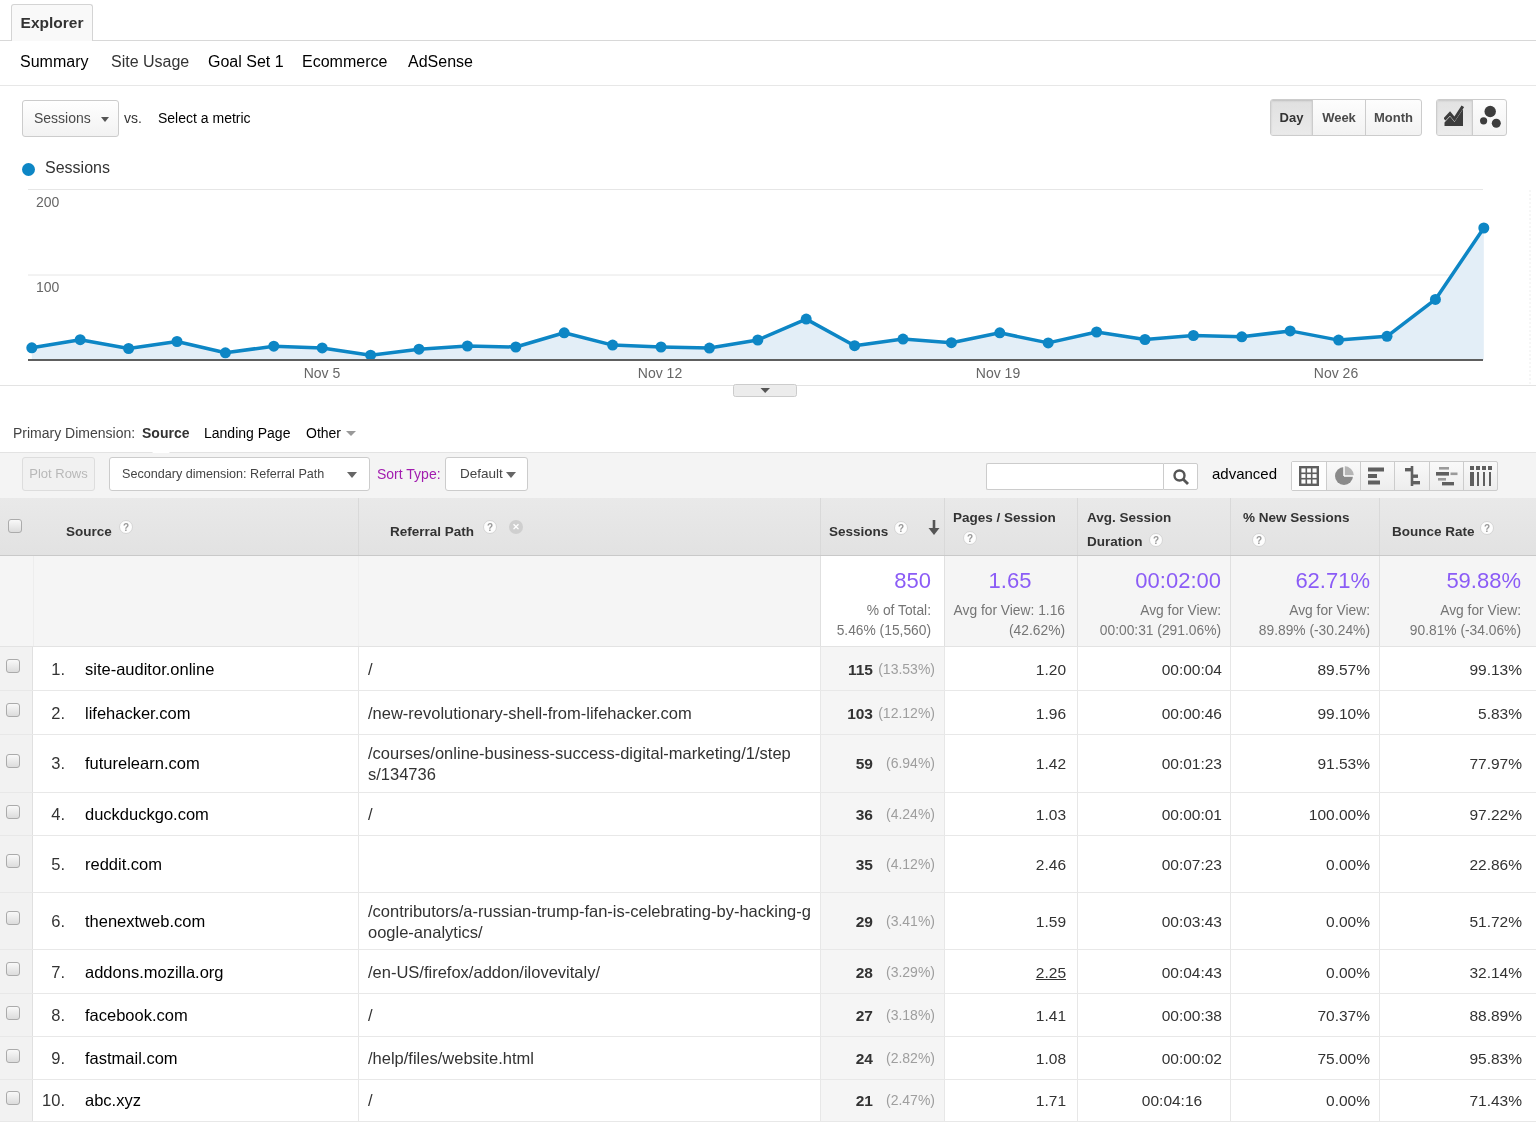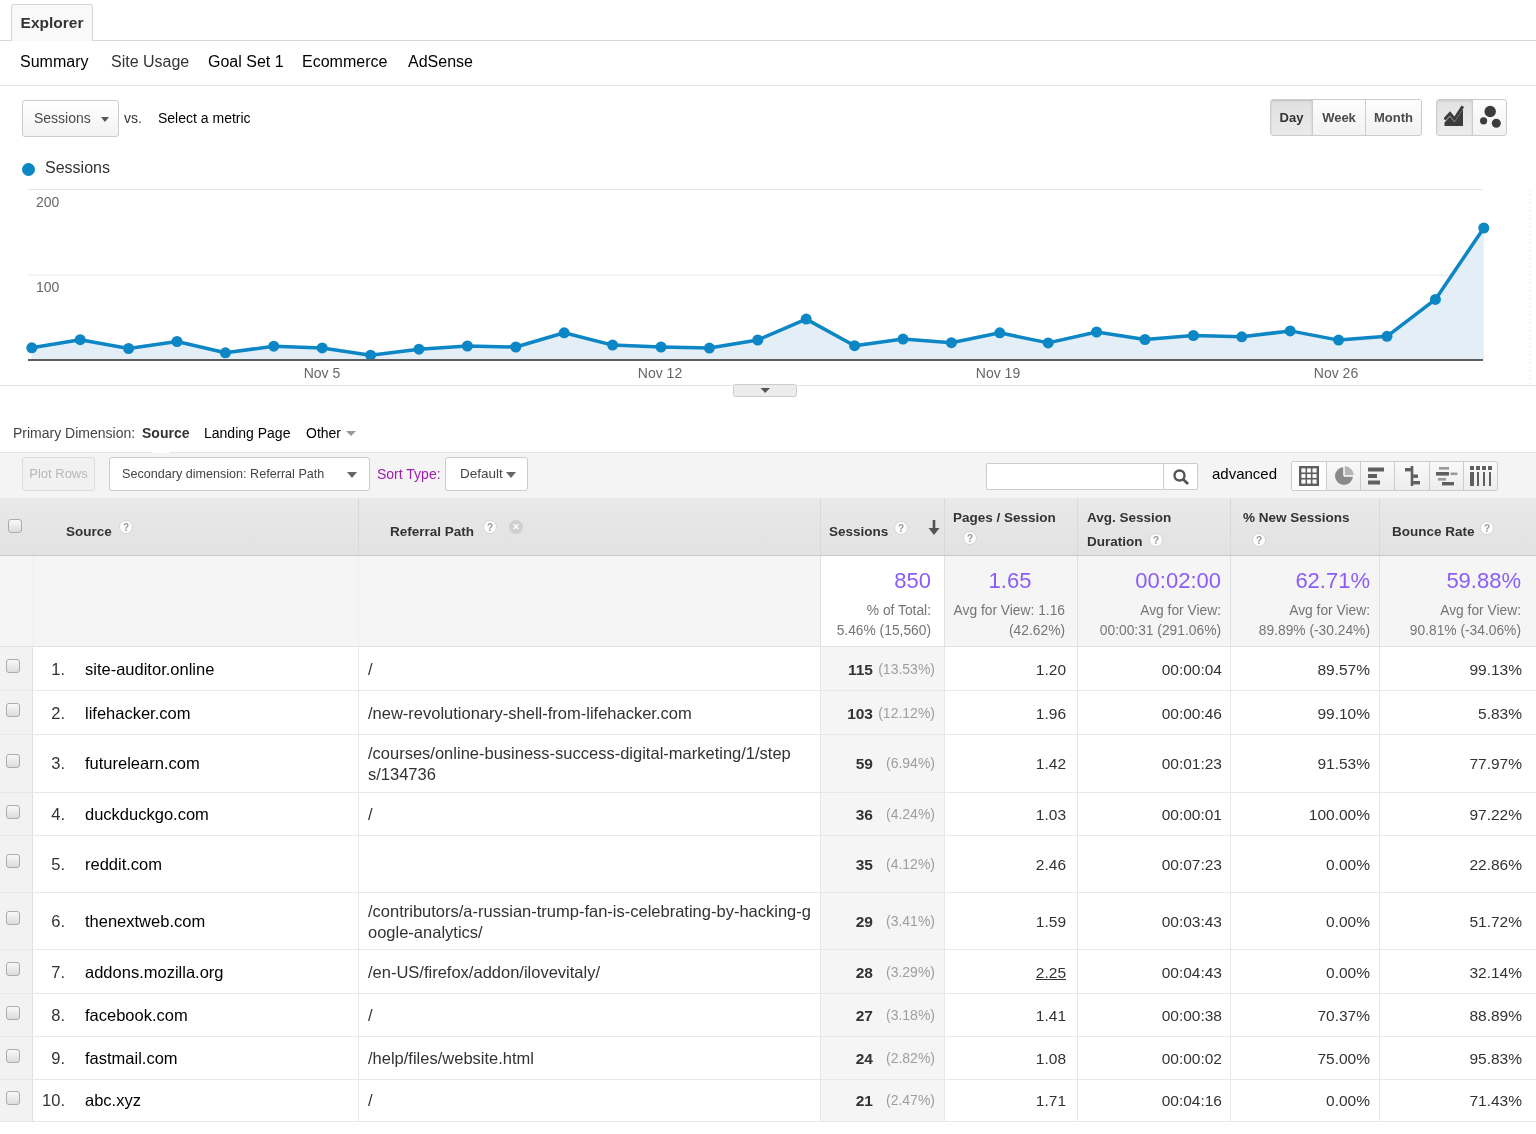--- a/index.html
+++ b/index.html
@@ -497,18 +497,18 @@
   <div class="colsep" style="left:944px;"></div>
   <div class="colsep" style="left:1077px;"></div>
   <div class="colsep" style="left:1230px;"></div>
   <div class="colsep" style="left:1379px;"></div>
   <div class="rank" style="left:20px; width:45px; top:10px;">10.</div>
   <a class="srclnk lnk" style="left:85px; top:10px;">abc.xyz</a>
   <div class="refpath" style="top:10px;">/</div>
   <div class="sessval" style="left:773px; width:100px; top:10px;">21</div>
   <div class="sesspct" style="left:835px; width:100px; top:10px;">(2.47%)</div>
   <div class="cell" style="left:966px; width:100px; top:10px; text-align:right;">1.71</div>
-  <div class="cell" style="left:1122px; width:100px; top:10px; text-align:right;">00:04:16</div>
+  <div class="cell" style="left:1122px; width:100px; top:10px; text-align:center;">00:04:16</div>
   <div class="cell" style="left:1270px; width:100px; top:10px; text-align:right;">0.00%</div>
   <div class="cell" style="left:1422px; width:100px; top:10px; text-align:right;">71.43%</div>
 </div>
     </div>
 </div>
 
 </body></html>

